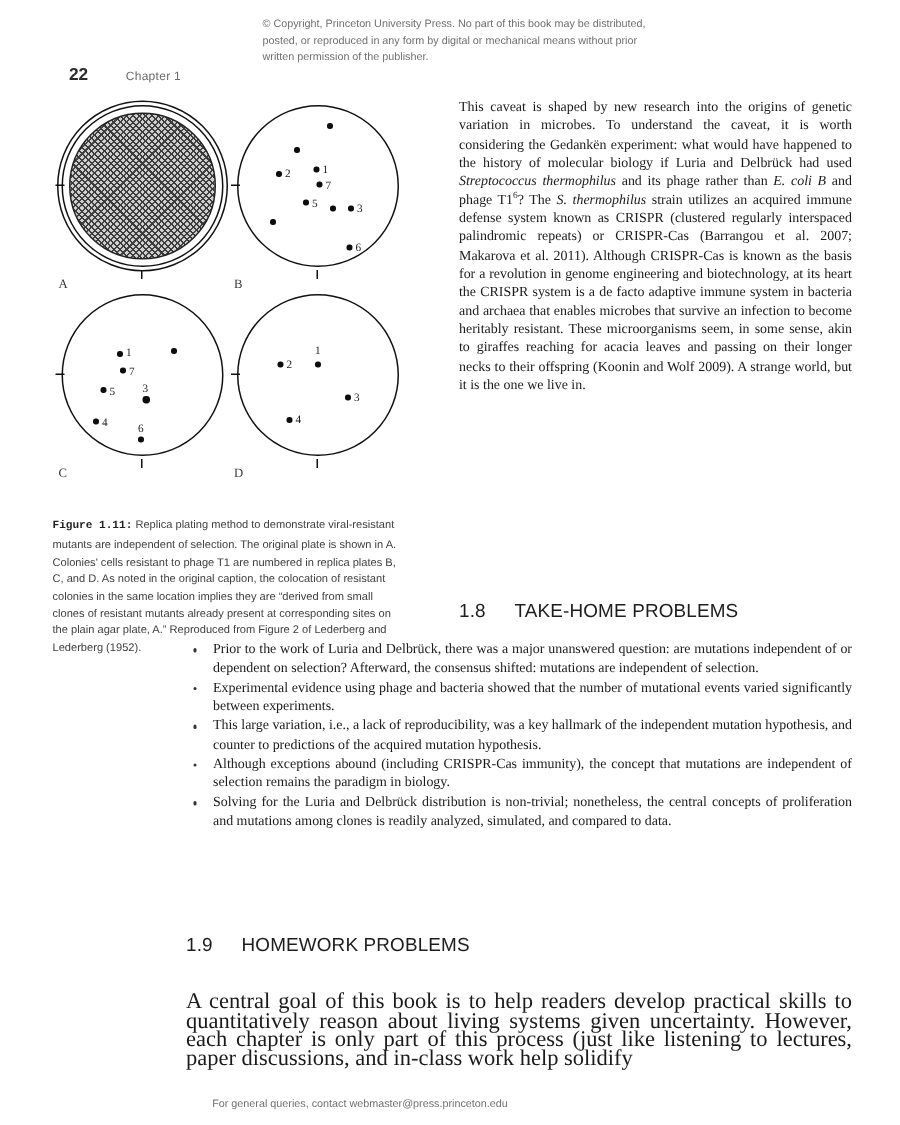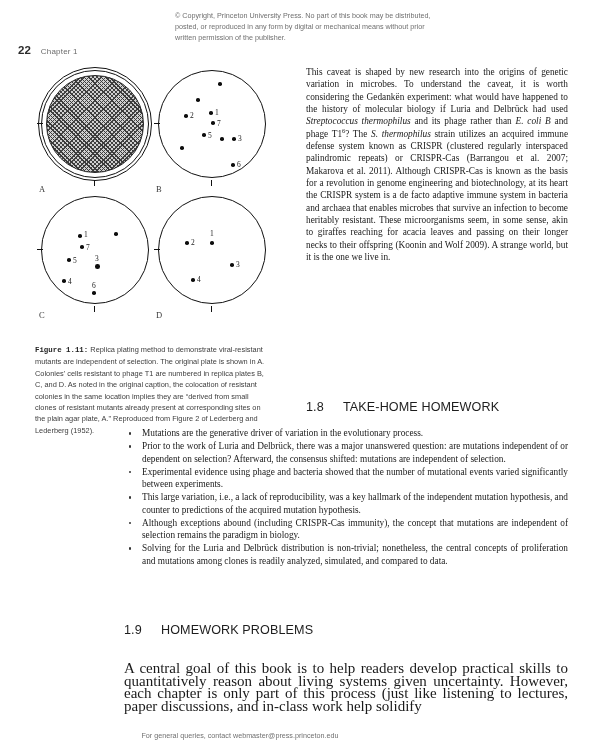--- a/index.html
+++ b/index.html
@@ -25,25 +25,25 @@
     font-family: "Liberation Sans", sans-serif;
     font-size: 7.2px;
     line-height: 11.2px;
     color: #6f6f6f;
     text-align: left;
   }
 
   
   .runhead {
     position: absolute;
-    left: 18px;
+    left: 46px;
     top: 44px;
     display: flex;
     align-items: baseline;
-    gap: 10px;
+    gap: 25px;
   }
   .runhead .folio {
     font-family: "Liberation Sans", sans-serif;
     font-weight: bold;
     font-size: 11.5px;
     color: #2b2b2b;
   }
   .runhead .chap {
     font-family: "Liberation Sans", sans-serif;
     font-size: 8px;
@@ -298,25 +298,24 @@
 
 <div class="fig-caption">
   <span class="fignum">Figure 1.11:</span><span> Replica plating method to demonstrate viral-resistant mutants are independent of selection. The original plate is shown in A. Colonies' cells resistant to phage T1 are numbered in replica plates B, C, and D. As noted in the original caption, the colocation of resistant colonies in the same location implies they are “derived from small clones of resistant mutants already present at corresponding sites on the plain agar plate, A.” Reproduced from Figure 2 of Lederberg and Lederberg (1952).</span>
 </div>
 
 <div class="col-right">
   <p class="body-par" id="caveat-par">This caveat is shaped by new research into the origins of genetic variation in microbes. To understand the caveat, it is worth considering the Gedankën experiment: what would have happened to the history of molecular biology if Luria and Delbrück had used <i>Streptococcus thermophilus</i> and its phage rather than <i>E. coli B</i> and phage T1<sup>6</sup>? The <i>S. thermophilus</i> strain utilizes an acquired immune defense system known as CRISPR (clustered regularly interspaced palindromic repeats) or CRISPR-Cas (Barrangou et al. 2007; Makarova et al. 2011). Although CRISPR-Cas is known as the basis for a revolution in genome engineering and biotechnology, at its heart the CRISPR system is a de facto adaptive immune system in bacteria and archaea that enables microbes that survive an infection to become heritably resistant. These microorganisms seem, in some sense, akin to giraffes reaching for acacia leaves and passing on their longer necks to their offspring (Koonin and Wolf 2009). A strange world, but it is the one we live in.</p>
 </div>
 
 <div class="section-head" style="left:306px; top:400px;">
-  <span class="num">1.8</span><span>TAKE-HOME HOMEWORK</span>
+  <span class="num">1.8</span><span>TAKE-HOME PROBLEMS</span>
 </div>
 
 <div class="takeaways" id="takeaways">
-    <div class="bullet">Mutations are the generative driver of variation in the evolutionary process.</div>
     <div class="bullet">Prior to the work of Luria and Delbrück, there was a major unanswered question: are mutations independent of or dependent on selection? Afterward, the consensus shifted: mutations are independent of selection.</div>
     <div class="bullet">Experimental evidence using phage and bacteria showed that the number of mutational events varied significantly between experiments.</div>
     <div class="bullet">This large variation, i.e., a lack of reproducibility, was a key hallmark of the independent mutation hypothesis, and counter to predictions of the acquired mutation hypothesis.</div>
     <div class="bullet">Although exceptions abound (including CRISPR-Cas immunity), the concept that mutations are independent of selection remains the paradigm in biology.</div>
     <div class="bullet">Solving for the Luria and Delbrück distribution is non-trivial; nonetheless, the central concepts of proliferation and mutations among clones is readily analyzed, simulated, and compared to data.</div>
   </div>
 
 <div class="section-head" style="left:124px; top:623px;">
   <span class="num">1.9</span><span>HOMEWORK PROBLEMS</span>
 </div>

